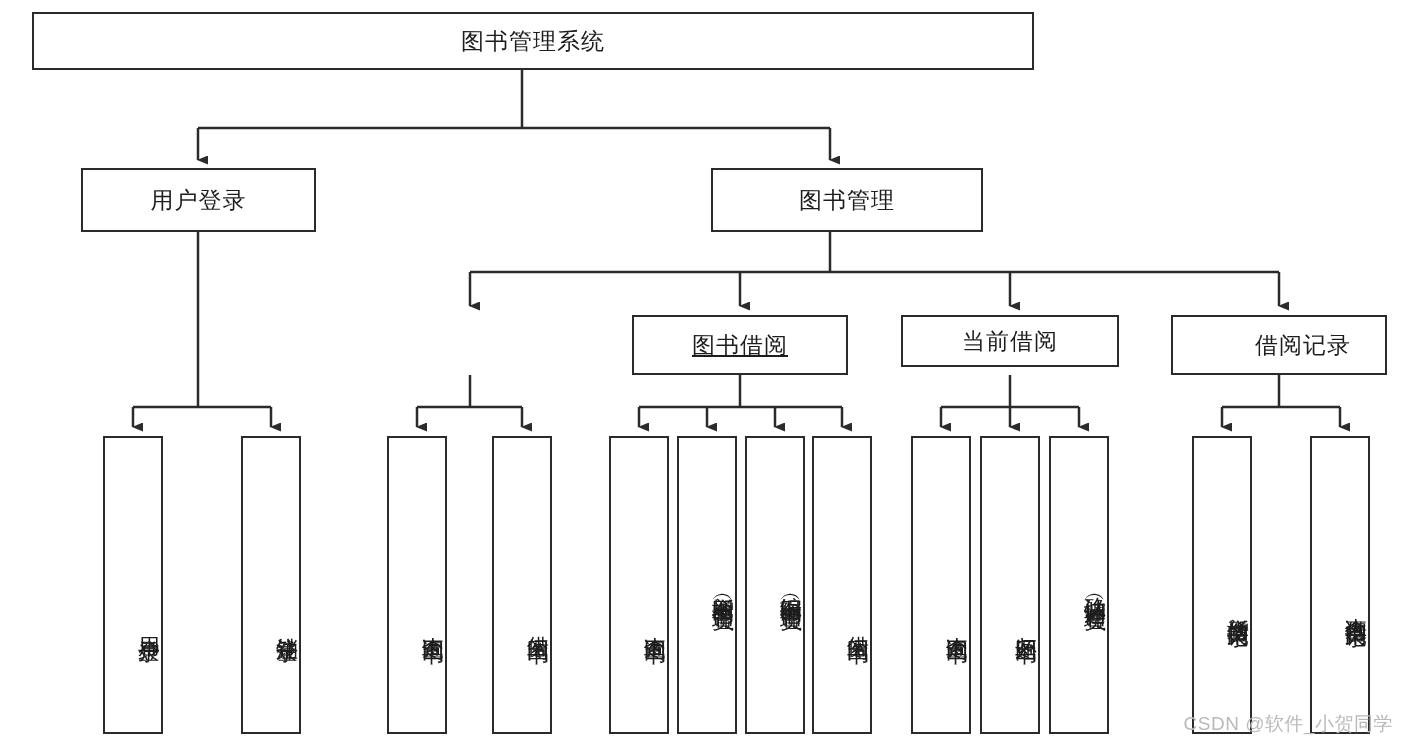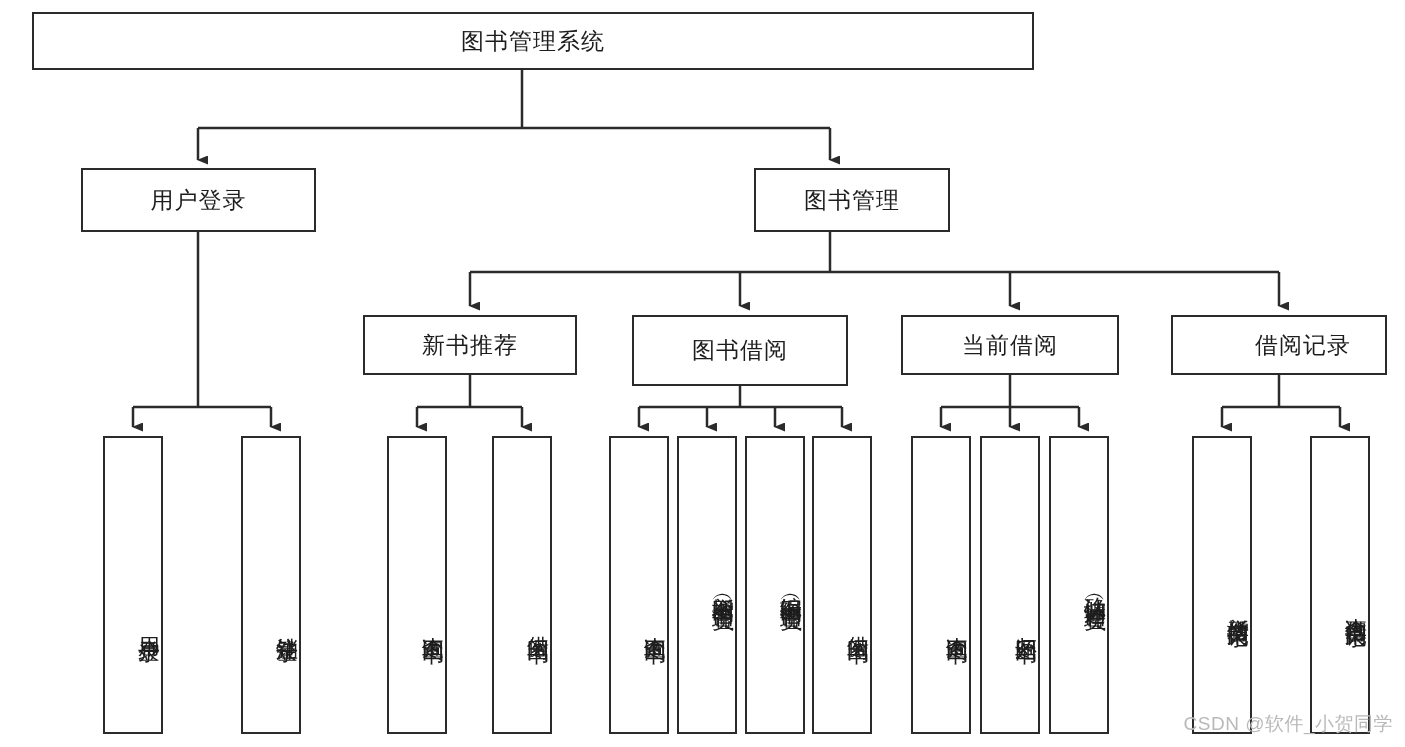--- a/index.html
+++ b/index.html
@@ -117,25 +117,24 @@
       <path d="M1279,375 L1279,407"></path>
       <path d="M1222,407 L1340,407"></path>
       <path d="M1222,407 L1222,427" marker-end="url(#arrowhead)"></path>
       <path d="M1340,407 L1340,427" marker-end="url(#arrowhead)"></path>
     </g>
   </svg>
 
   <div class="node-box node-h" style="left:21px; top:12px; width:1002px; height:58px;margin-left:11px;">图书管理系统</div>
 
   <div class="node-box node-h" style="left:81px; top:168px; width:235px; height:64px;">用户登录</div>
-  <div class="node-box node-h" style="left:711px; top:168px; width:196px; height:64px;margin-left:43px;">图书管理</div>
+  <div class="node-box node-h" style="left:711px; top:168px; width:272px; height:64px;">图书管理</div>
 
-  <div class="node-box node-h" style="left:363px; top:315px; width:214px; height:60px;">新书推荐</div>
-  <div class="node-box node-h" style="left:632px; top:315px; width:216px; height:71px;">图书借阅</div>
-  <div class="node-box node-h" style="left:901px; top:315px; width:218px; height:60px;">当前借阅</div>
+  <div class="node-box node-h" style="left:632px; top:315px; width:216px; height:60px;text-decoration:underline;">图书借阅</div>
+  <div class="node-box node-h" style="left:901px; top:315px; width:218px; height:52px;">当前借阅</div>
   <div class="node-box node-h" style="left:1171px; top:315px; width:216px; height:60px;padding-left:48px;">借阅记录</div>
 
   <div class="node-box node-v" style="left:103px; top:436px; width:60px; height:298px; padding-top:75px;">用户登录</div>
   <div class="node-box node-v" style="left:241px; top:436px; width:60px; height:298px; padding-top:75px;">注销登录</div>
 
   <div class="node-box node-v" style="left:387px; top:436px; width:60px; height:298px; padding-top:75px;">查询图书</div>
   <div class="node-box node-v" style="left:492px; top:436px; width:60px; height:298px; padding-top:75px;">借阅图书</div>
 
   <div class="node-box node-v" style="left:609px; top:436px; width:60px; height:298px; padding-top:75px;">查询图书</div>
   <div class="node-box node-v tall-pad" style="left:677px; top:436px; width:60px; height:298px; padding-top:6px;">新增图书（管理员）</div>

